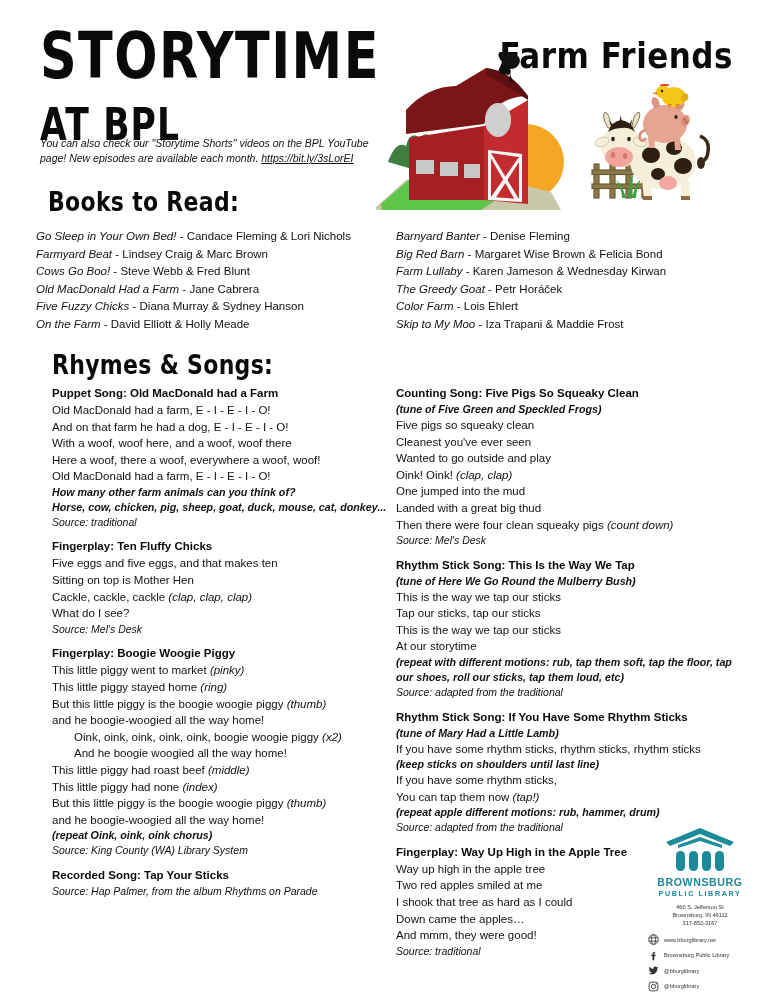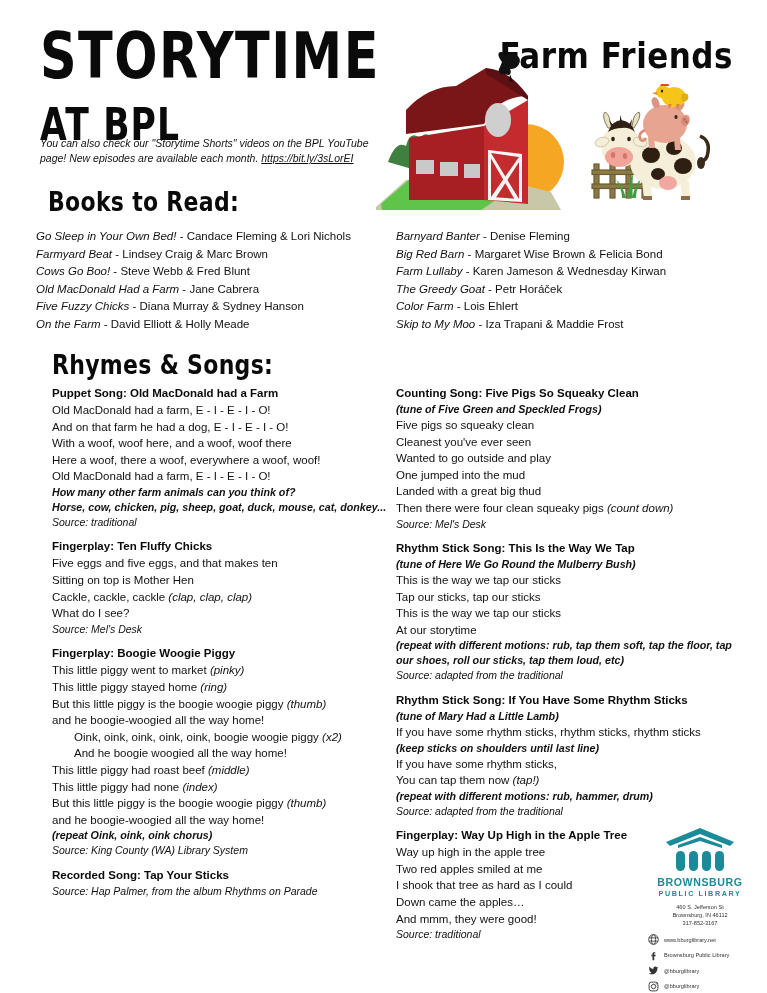--- a/index.html
+++ b/index.html
@@ -290,20 +290,21 @@
           <div class="src">Source: Hap Palmer, from the album Rhythms on Parade</div>
         </div>
       </div>
     <div class="col right" id="rhymes-right">
         <div class="song">
           <div class="song-title">Counting Song: Five Pigs So Squeaky Clean</div>
           <div class="ln it"><span>(tune of Five Green and Speckled Frogs)</span></div>
           <div class="ln"><span>Five pigs so squeaky clean</span></div>
           <div class="ln"><span>Cleanest you've ever seen</span></div>
           <div class="ln"><span>Wanted to go outside and play</span></div>
+          <div class="ln"><span>Oink! Oink! </span><span class="em">(clap, clap)</span></div>
           <div class="ln"><span>One jumped into the mud</span></div>
           <div class="ln"><span>Landed with a great big thud</span></div>
           <div class="ln"><span>Then there were four clean squeaky pigs </span><span class="em">(count down)</span></div>
           <div class="src">Source: Mel's Desk</div>
         </div>
         <div class="song">
           <div class="song-title">Rhythm Stick Song: This Is the Way We Tap</div>
           <div class="ln it"><span>(tune of Here We Go Round the Mulberry Bush)</span></div>
           <div class="ln"><span>This is the way we tap our sticks</span></div>
           <div class="ln"><span>Tap our sticks, tap our sticks</span></div>
@@ -312,21 +313,21 @@
           <div class="ln it"><span>(repeat with different motions: rub, tap them soft, tap the floor, tap our shoes, roll our sticks, tap them loud, etc)</span></div>
           <div class="src">Source: adapted from the traditional</div>
         </div>
         <div class="song">
           <div class="song-title">Rhythm Stick Song: If You Have Some Rhythm Sticks</div>
           <div class="ln it"><span>(tune of Mary Had a Little Lamb)</span></div>
           <div class="ln"><span>If you have some rhythm sticks, rhythm sticks, rhythm sticks</span></div>
           <div class="ln it"><span>(keep sticks on shoulders until last line)</span></div>
           <div class="ln"><span>If you have some rhythm sticks,</span></div>
           <div class="ln"><span>You can tap them now </span><span class="em">(tap!)</span></div>
-          <div class="ln it"><span>(repeat with different motions: rub, hammer, drum)</span></div>
+          <div class="ln it"><span>(repeat apple different motions: rub, hammer, drum)</span></div>
           <div class="src">Source: adapted from the traditional</div>
         </div>
         <div class="song">
           <div class="song-title">Fingerplay: Way Up High in the Apple Tree</div>
           <div class="ln"><span>Way up high in the apple tree</span></div>
           <div class="ln"><span>Two red apples smiled at me</span></div>
           <div class="ln"><span>I shook that tree as hard as I could</span></div>
           <div class="ln"><span>Down came the apples…</span></div>
           <div class="ln"><span>And mmm, they were good!</span></div>
           <div class="src">Source: traditional</div>

